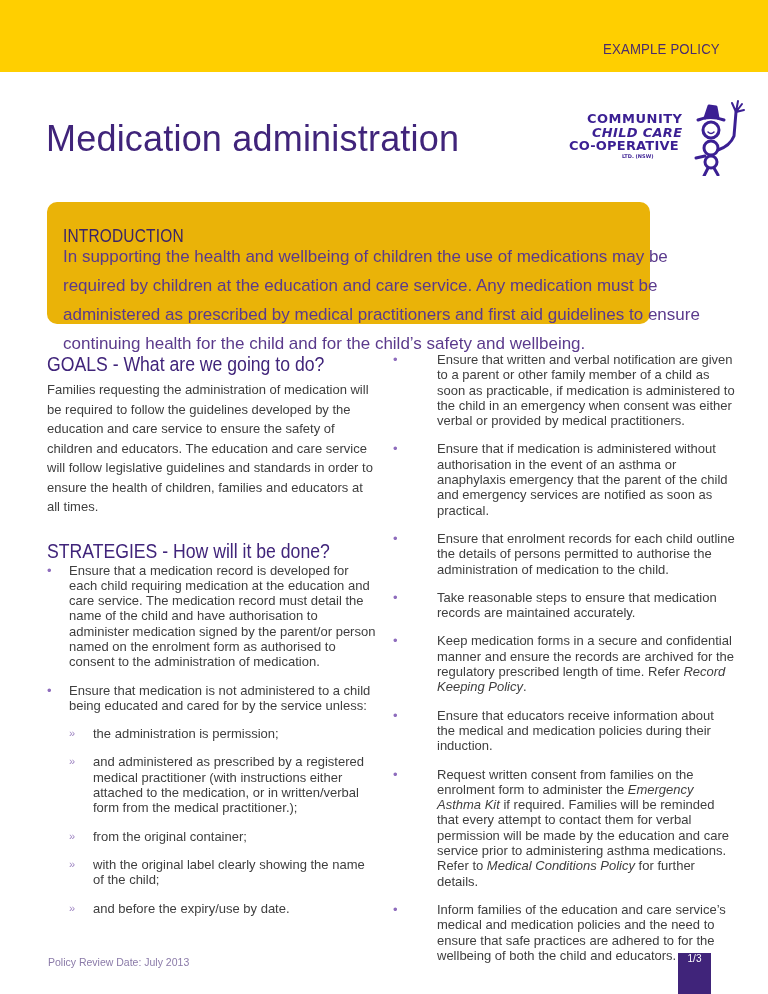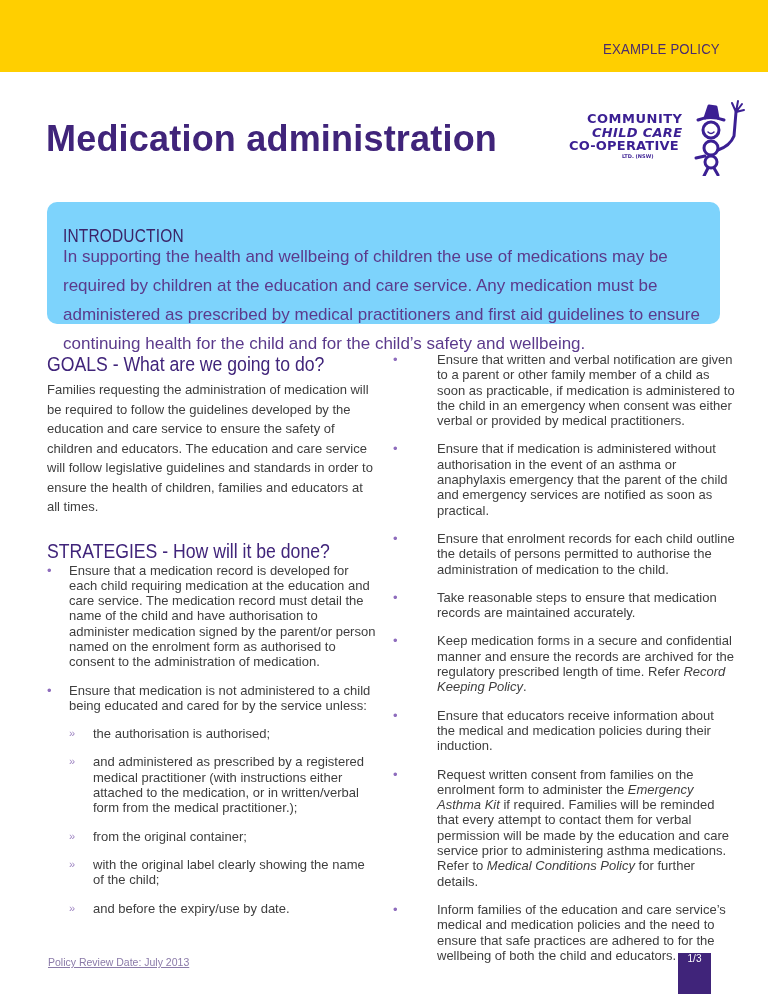--- a/index.html
+++ b/index.html
@@ -2,31 +2,31 @@
 <html><head>
   <meta charset="utf-8">
   <style>
     * { box-sizing: border-box; margin: 0; padding: 0; }
     html, body { width: 768px; height: 994px; background: #ffffff; overflow: hidden; }
     body { position: relative; font-family: "Liberation Sans", sans-serif; color: #3a3a3a; }
 
     .top-band { position: absolute; left: 0; top: 0; width: 768px; height: 72px; background: #ffcf00; }
     .top-band .tag { position: absolute; right: 48px; top: 40px; font-family: "Liberation Sans", sans-serif; font-size: 15px; letter-spacing: 0.2px; color: #4a2c6e; transform: scaleX(0.88); transform-origin: right center; }
 
-    .page-title { position: absolute; left: 46px; top: 118px; font-size: 36px; color: #40247a; font-weight: bold; letter-spacing: 0.2px; }
+    .page-title { position: absolute; left: 46px; top: 118px; font-size: 36px; color: #40247a; font-weight: normal; letter-spacing: 0.2px; }
 
     .logo { position: absolute; left: 564px; top: 94px; width: 186px; height: 80px; }
     .logo .word { position: absolute; font-family: "DejaVu Sans", sans-serif; font-weight: bold; color: #3b1f93; line-height: 1; }
     .logo .w1 { left: 23px; top: 18px; font-size: 13px; letter-spacing: 0.5px; }
     .logo .w2 { left: 28px; top: 32px; font-size: 13px; letter-spacing: 0.3px; font-style: italic; }
     .logo .w3 { left: 5px; top: 45px; font-size: 13px; letter-spacing: 0.2px; }
     .logo .w4 { left: 58px; top: 60px; font-size: 5px; }
     .logo svg { position: absolute; left: 130px; top: 4px; }
 
-    .intro-box { position: absolute; left: 47px; top: 202px; width: 673px; height: 122px; background: #7dd3fc; border-radius: 10px; }
+    .intro-box { position: absolute; left: 47px; top: 202px; width: 603px; height: 122px; background: #eab308; border-radius: 10px; }
     .intro-box h2 { position: absolute; left: 16px; top: 24px; font-size: 18px; color: #3b2468; font-weight: normal; transform: scaleX(0.86); transform-origin: left center; letter-spacing: 0.2px; }
     .intro-box p { position: absolute; left: 16px; top: 40px; width: 650px; font-size: 17px; line-height: 29px; color: #5b3a8c; }
 
     .col { position: absolute; top: 352px; }
     .col-left { left: 47px; width: 332px; }
     .col-right { left: 415px; width: 320px; }
 
     .h-section { font-size: 20.5px; color: #40247a; font-weight: normal; transform: scaleX(0.86); transform-origin: left center; white-space: nowrap; }
     .body-text { font-size: 13px; line-height: 19.5px; color: #3e3e3e; }
     .sub-h { font-size: 14.5px; font-weight: bold; color: #7a5aa8; }
@@ -34,21 +34,21 @@
     ul.bullets { list-style: none; }
     ul.bullets > li { position: relative; padding-left: 22px; font-size: 13px; line-height: 15.3px; color: #3e3e3e; margin-bottom: 13px; }
     ul.bullets > li .dot { position: absolute; left: 0; top: 0; color: #8e6cbd; font-size: 13px; }
     .col-right ul.bullets > li { padding-left: 22px; }
     .col-right ul.bullets > li .dot { left: -22px; }
     ul.sub { list-style: none; margin-top: 13px; }
     ul.sub > li { position: relative; padding-left: 24px; font-size: 13px; line-height: 15.3px; margin-bottom: 13px; color: #3e3e3e; }
     ul.sub > li .raq { position: absolute; left: 0; top: 0; color: #9e84c2; font-size: 11px; }
     em { font-style: italic; }
 
-    .footer-text { position: absolute; left: 48px; top: 956px; font-size: 10.5px; color: #8a7aa8; text-decoration: underline; }
+    .footer-text { position: absolute; left: 48px; top: 956px; font-size: 10.5px; color: #8a7aa8; }
     .page-num { position: absolute; left: 678px; top: 953px; width: 33px; height: 41px; background: #40247a; color: #ffffff; font-size: 10px; text-align: center; padding-top: 0; }
   </style>
 </head>
 <body>
 
 <div class="top-band">
   <span class="tag">EXAMPLE POLICY</span>
 </div>
 
 <h1 class="page-title">Medication administration</h1>
@@ -85,21 +85,21 @@
 
   <ul class="bullets">
     <li>
       <span class="dot">•</span>
       <span>Ensure that a medication record is developed for each child requiring medication at the education and care service. The medication record must detail the name of the child and have authorisation to administer medication signed by the parent/or person named on the enrolment form as authorised to consent to the administration of medication.</span>
     </li>
     <li>
       <span class="dot">•</span>
       <span>Ensure that medication is not administered to a child being educated and cared for by the service unless:</span>
       <ul class="sub">
-        <li><span class="raq">»</span><span>the authorisation is authorised;</span></li>
+        <li><span class="raq">»</span><span>the administration is permission;</span></li>
         <li><span class="raq">»</span><span>and administered as prescribed by a registered medical practitioner  (with instructions either attached to the medication, or in written/verbal form from the medical practitioner.);</span></li>
         <li><span class="raq">»</span><span>from the original container;</span></li>
         <li><span class="raq">»</span><span>with the original label clearly showing the name of the child;</span></li>
         <li><span class="raq">»</span><span>and before the expiry/use by date.</span></li>
       </ul>
     </li>
   </ul>
 </div>
 
 <div class="col col-right">

